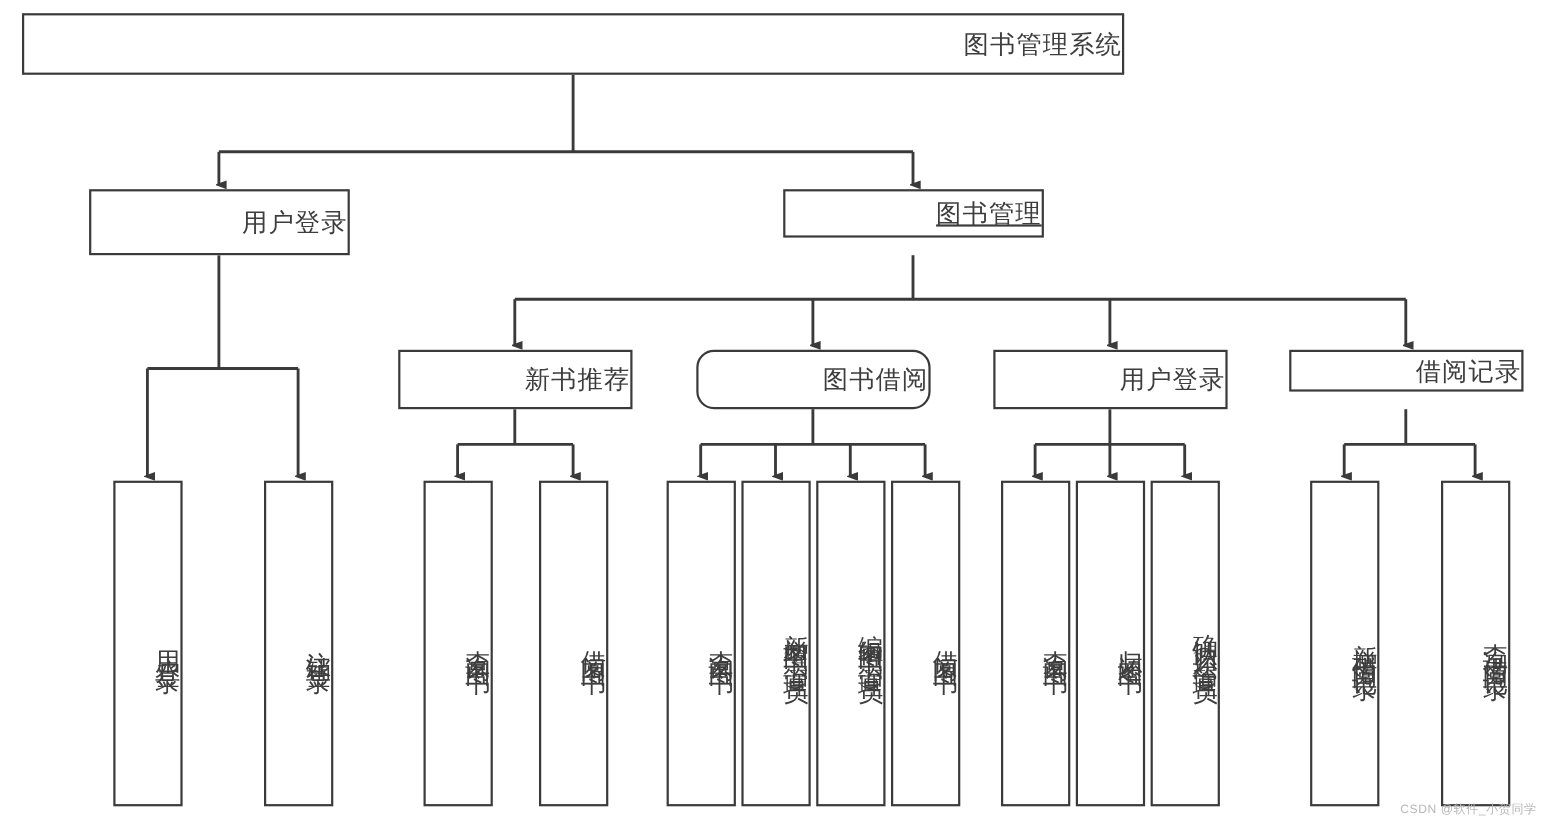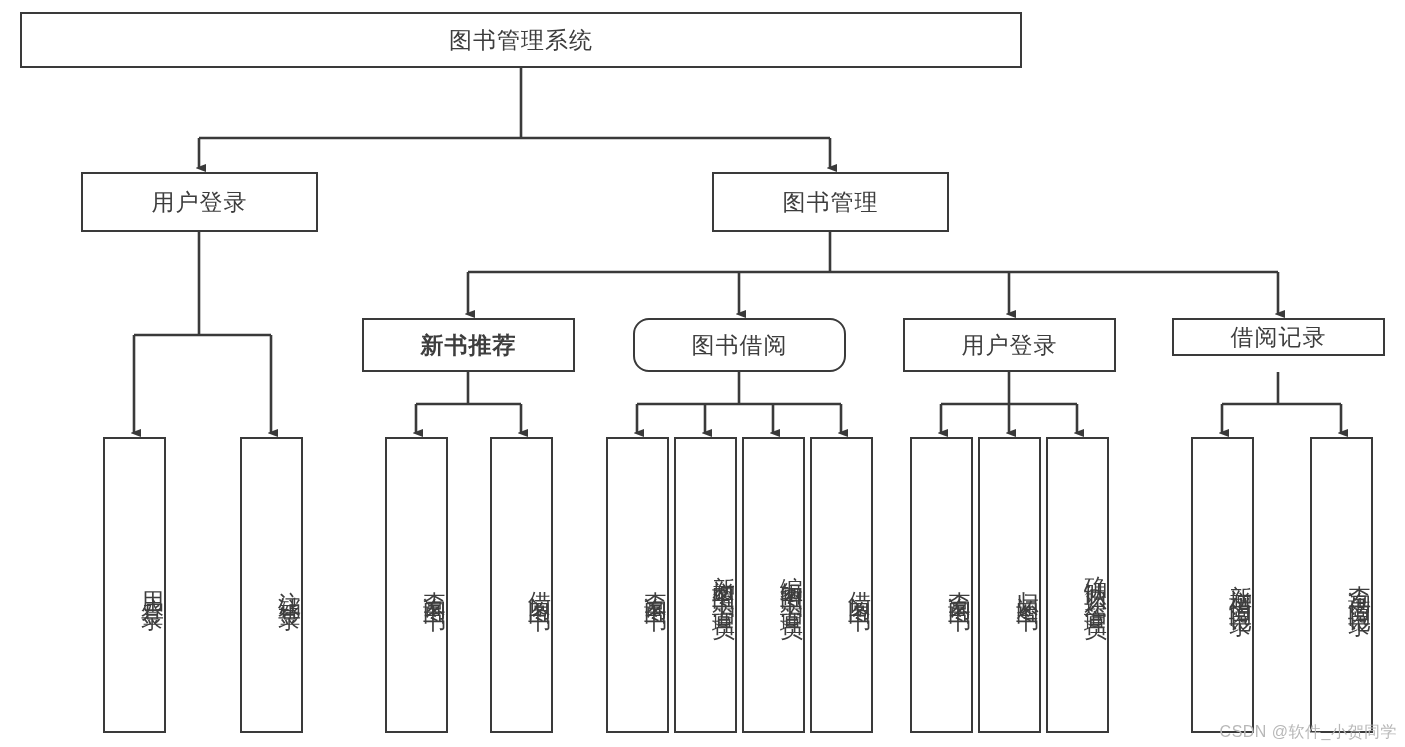--- a/index.html
+++ b/index.html
@@ -21,21 +21,21 @@
     width:1405px;height:747px;
     pointer-events:none;
   }
   .node{
     position:absolute;
     box-sizing:border-box;
     background:#ffffff;
     border:2px solid #3a3a3a;
     display:flex;
     align-items:center;
-    justify-content:center;
+    justify-content:flex-end;
     color:#3d3d3d;
   }
   .node.horizontal{
     font-size:23px;
     letter-spacing:1px;
     white-space:nowrap;
   }
   .node.vertical{
     writing-mode:vertical-rl;
     text-orientation:upright;
@@ -51,21 +51,21 @@
     display:block;
   }
   .node.vertical .label{
     writing-mode:vertical-rl;
     text-orientation:upright;
   }
   #watermark{
     position:absolute;
     right:8px;
     bottom:4px;
-    font-size:16px;
+    font-size:11px;
     color:#b8b8b8;
     letter-spacing:0.5px;
     white-space:nowrap;
     user-select:none;
   }
 </style>
 </head>
 <body>
 
 <div id="canvas">
@@ -123,25 +123,25 @@
   </svg>
 
   <div class="node horizontal" style="left:20px;top:12px;width:1002px;height:56px;">
     <span class="label">图书管理系统</span>
   </div>
 
   <div class="node horizontal" style="left:81px;top:172px;width:237px;height:60px;">
     <span class="label">用户登录</span>
   </div>
 
-  <div class="node horizontal" style="left:712px;top:172px;width:237px;height:60px;">
+  <div class="node horizontal" style="left:712px;top:172px;width:237px;height:44px;text-decoration:underline;">
     <span class="label">图书管理</span>
   </div>
 
-  <div class="node horizontal" style="left:362px;top:318px;width:213px;height:54px;font-weight:bold;">
+  <div class="node horizontal" style="left:362px;top:318px;width:213px;height:54px;">
     <span class="label">新书推荐</span>
   </div>
 
   <div class="node horizontal" style="left:633px;top:318px;width:213px;height:54px;border-radius:16px;">
     <span class="label">图书借阅</span>
   </div>
 
   <div class="node horizontal" style="left:903px;top:318px;width:213px;height:54px;">
     <span class="label">用户登录</span>
   </div>

